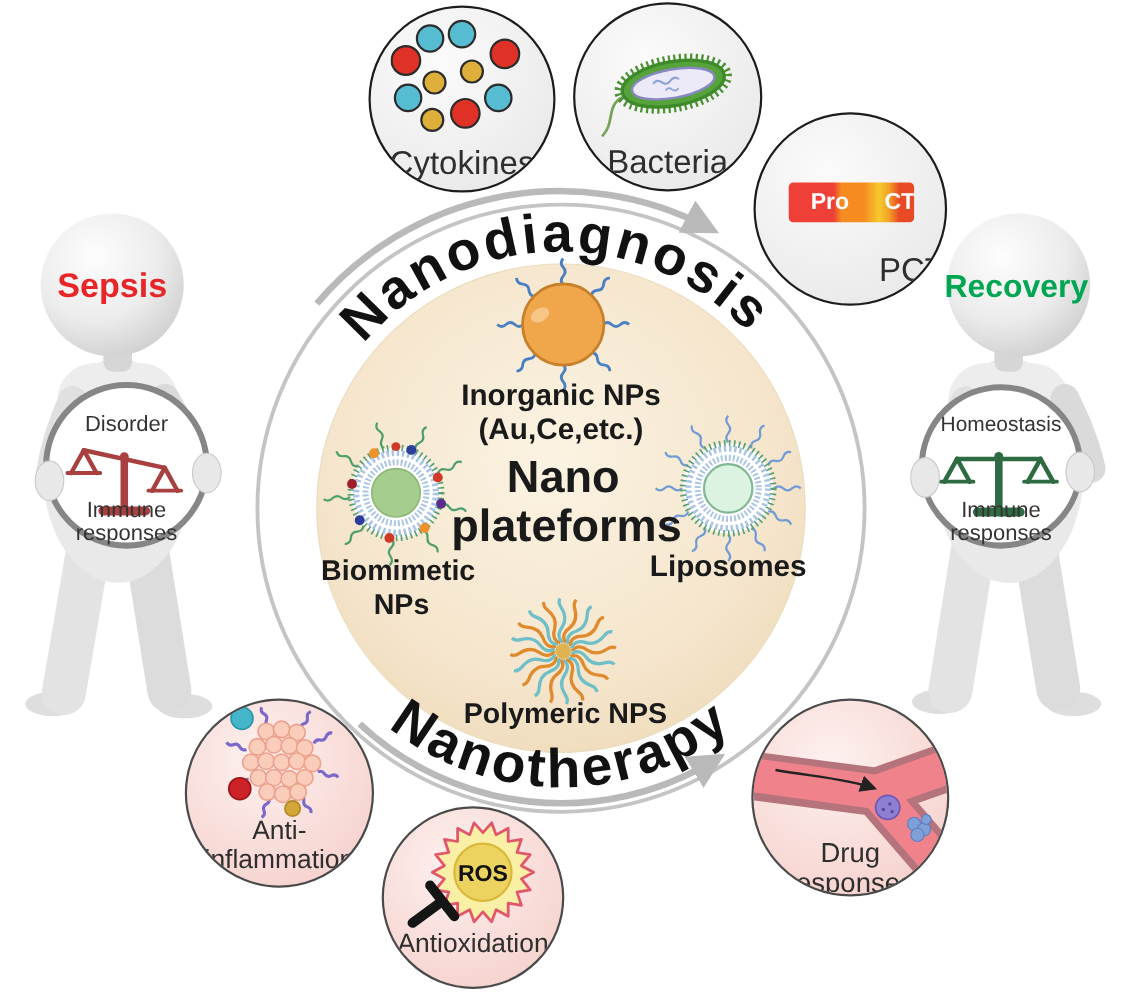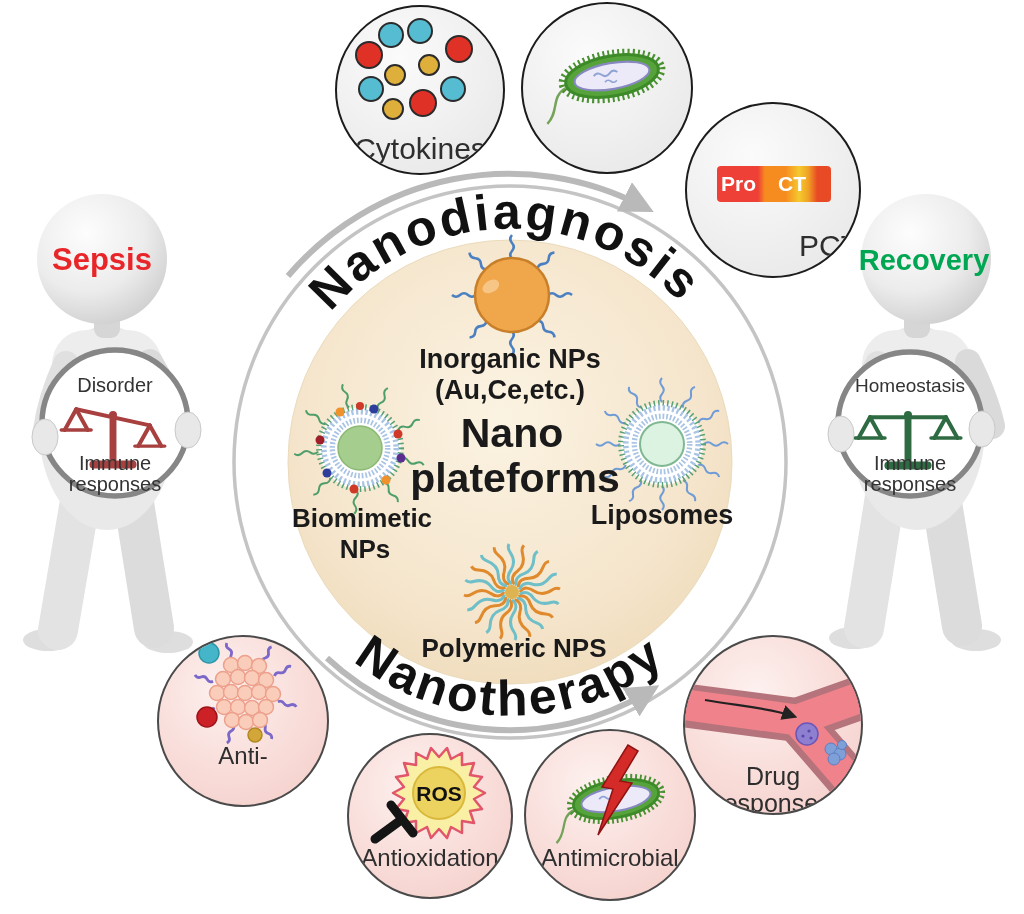--- a/index.html
+++ b/index.html
@@ -14,22 +14,22 @@
             border:2px solid #4a4a4a;}
   .sat .lbl{position:absolute;left:0;right:0;text-align:center;color:#2e2e2e;line-height:1.08;}
   .lbl-26{font-size:30px;}
   .lbl-24{font-size:24px;}
   .icon{position:absolute;}
   #pctBar{position:absolute;left:30px;top:62px;width:114px;height:36px;border-radius:4px;
           background:linear-gradient(90deg,#ee4037 0%,#ee4037 36%,#f68b1f 42%,#f68b1f 60%,
                      #f5c92e 72%,#f0a224 80%,#e94a26 88%,#e94a26 100%);
           display:flex;align-items:center;}
   #pctBar span{color:#ffffff;font-weight:700;font-size:21px;}
-  #pctBar .pro{margin-left:4px;}
-  #pctBar .ct{margin-left:22px;}
+  #pctBar .pro{margin-left:20px;}
+  #pctBar .ct{margin-left:32px;}
 </style>
 </head>
 <body>
 
 <div id="stage">
 
 <svg id="baseSvg" width="1024" height="914" viewBox="0 0 1024 914">
   <defs>
     <radialGradient id="gTan" cx="48%" cy="40%" r="65%">
       <stop offset="0%" stop-color="#fbf3e2"></stop>
@@ -257,31 +257,32 @@
   <svg class="icon" style="left:11px;top:22px;" width="150" height="100" viewBox="0 0 150 100">
     <g transform="translate(78,50) rotate(-10)">
       <path d="M-48,4 C-64,10 -58,26 -72,36" stroke="#76a35a" stroke-width="2.5" fill="none"></path>
       <ellipse rx="50" ry="22" fill="none" stroke="#4a9132" stroke-width="8" stroke-dasharray="2 3"></ellipse>
       <ellipse rx="47" ry="20" fill="#57a33b" stroke="#3c8a28" stroke-width="3"></ellipse>
       <ellipse rx="38" ry="13" fill="#eceaf8" stroke="#8888c0" stroke-width="2.2"></ellipse>
       <path d="M-18,-3 q4,-4 8,0 q4,4 8,0 q4,-4 8,0" stroke="#90a4d4" stroke-width="2" fill="none"></path>
       <path d="M-8,5 q3,-3 6,0 q3,3 6,0" stroke="#90a4d4" stroke-width="1.6" fill="none"></path>
     </g>
   </svg>
+  <div class="lbl lbl-26" style="top:128px;">Bacteria</div>
 </div>
 
 <div class="sat diag" style="left:685px;top:102px;width:176px;height:176px;">
   <div id="pctBar">
     <span class="pro">Pro</span>
     <span class="ct">CT</span>
   </div>
   <div class="lbl lbl-26" style="top:126px;text-align:right;">PCT</div>
 </div>
 
-<div class="sat ther" style="left:157px;top:635px;width:172px;height:172px;">
+<div class="sat ther" style="left:168px;top:635px;width:172px;height:172px;">
   <svg class="icon" style="left:18px;top:2px;" width="136" height="118" viewBox="0 0 136 118">
     <g transform="translate(68,54)">
       <g stroke="#7b68c8" stroke-width="3.5">
         <use href="#sq" transform="rotate(-30) translate(34,0) scale(0.8)"></use>
         <use href="#sq" transform="rotate(15) translate(34,0) scale(0.8)"></use>
         <use href="#sq" transform="rotate(60) translate(34,0) scale(0.8)"></use>
         <use href="#sq" transform="rotate(110) translate(34,0) scale(0.8)"></use>
         <use href="#sq" transform="rotate(155) translate(34,0) scale(0.8)"></use>
         <use href="#sq" transform="rotate(200) translate(34,0) scale(0.8)"></use>
         <use href="#sq" transform="rotate(250) translate(34,0) scale(0.8)"></use>
@@ -307,50 +308,38 @@
         <circle cx="-13" cy="27" r="7.5"></circle>
             <circle cx="1" cy="29" r="7.5"></circle>
             <circle cx="15" cy="27" r="7.5"></circle>
       </g>
       <circle cx="-36" cy="-40" r="10" fill="#45b6c9" stroke="#2d97a8" stroke-width="1.5"></circle>
       <circle cx="-38" cy="24" r="10" fill="#cc2127" stroke="#9e1317" stroke-width="1.5"></circle>
       <circle cx="10" cy="42" r="7" fill="#d3a639" stroke="#b28822" stroke-width="1.5"></circle>
     </g>
   </svg>
   <div class="lbl lbl-24" style="top:106px;">Anti-</div>
+  <div class="lbl lbl-24" style="top:132px;">inflammation</div>
 </div>
 
 <div class="sat ther" style="left:347px;top:733px;width:166px;height:166px;">
   <svg class="icon" style="left:18px;top:-12px;" width="142" height="142" viewBox="0 0 142 142">
     <g transform="translate(72,70)">
       <polygon points="46,0 35,6 43,16 31,18 35,30 23,28 23,40 12,34 8,45 0,36 -8,45 -12,34 -23,40 -23,28 -35,30 -31,18 -43,16 -35,6 -46,0 -35,-6 -43,-16 -31,-18 -35,-30 -23,-28 -23,-40 -12,-34 -8,-45 0,-36 8,-45 12,-34 23,-40 23,-28 35,-30 31,-18 43,-16 35,-6" fill="#f9f0a6" stroke="#e2566b" stroke-width="2.5" stroke-linejoin="round"></polygon>
       <circle r="26" fill="#ecd35f" stroke="#d9b83c" stroke-width="2"></circle>
       <text y="8" text-anchor="middle" font-size="21" font-weight="700" fill="#111111">ROS</text>
     </g>
     <g stroke="#151515" stroke-width="9" stroke-linecap="round">
       <line x1="8" y1="116" x2="34" y2="97"></line>
       <line x1="24" y1="82" x2="46" y2="110"></line>
     </g>
   </svg>
   <div class="lbl lbl-24" style="top:110px;">Antioxidation</div>
 </div>
 
-<div class="sat ther" style="left:524px;top:729px;width:172px;height:172px;">
-  <svg class="icon" style="left:10px;top:12px;" width="152" height="108" viewBox="0 0 152 108">
-    <g transform="translate(80,56) rotate(-10) scale(0.92)">
-      <path d="M-48,4 C-64,10 -58,26 -72,36" stroke="#76a35a" stroke-width="2.5" fill="none"></path>
-      <ellipse rx="50" ry="22" fill="none" stroke="#4a9132" stroke-width="8" stroke-dasharray="2 3"></ellipse>
-      <ellipse rx="47" ry="20" fill="#57a33b" stroke="#3c8a28" stroke-width="3"></ellipse>
-      <ellipse rx="38" ry="13" fill="#eceaf8" stroke="#8888c0" stroke-width="2.2"></ellipse>
-      <path d="M-18,-3 q4,-4 8,0 q4,4 8,0 q4,-4 8,0" stroke="#90a4d4" stroke-width="2" fill="none"></path>
-    </g>
-    <path d="M92,2 L66,44 L77,46 L62,92 L96,40 L84,38 L102,8 Z" fill="#d42b28" stroke="#8e1313" stroke-width="1.5"></path>
-  </svg>
-  <div class="lbl lbl-24" style="top:114px;">Antimicrobial</div>
-</div>
 
 <div class="sat ther" style="left:683px;top:635px;width:180px;height:180px;">
   <svg class="icon" style="left:0;top:0;" width="180" height="180" viewBox="0 0 180 180">
     <defs>
       <marker id="mBlk" viewBox="0 0 10 10" refX="7" refY="5" markerWidth="7" markerHeight="7" orient="auto">
         <path d="M0,0 L10,5 L0,10 Z" fill="#222222"></path>
       </marker>
     </defs>
     <g stroke-linecap="round" fill="none">
       <path d="M4,69 L112,83 M112,83 L180,59 M112,83 L163,142" stroke="#b5737b" stroke-width="44"></path>

